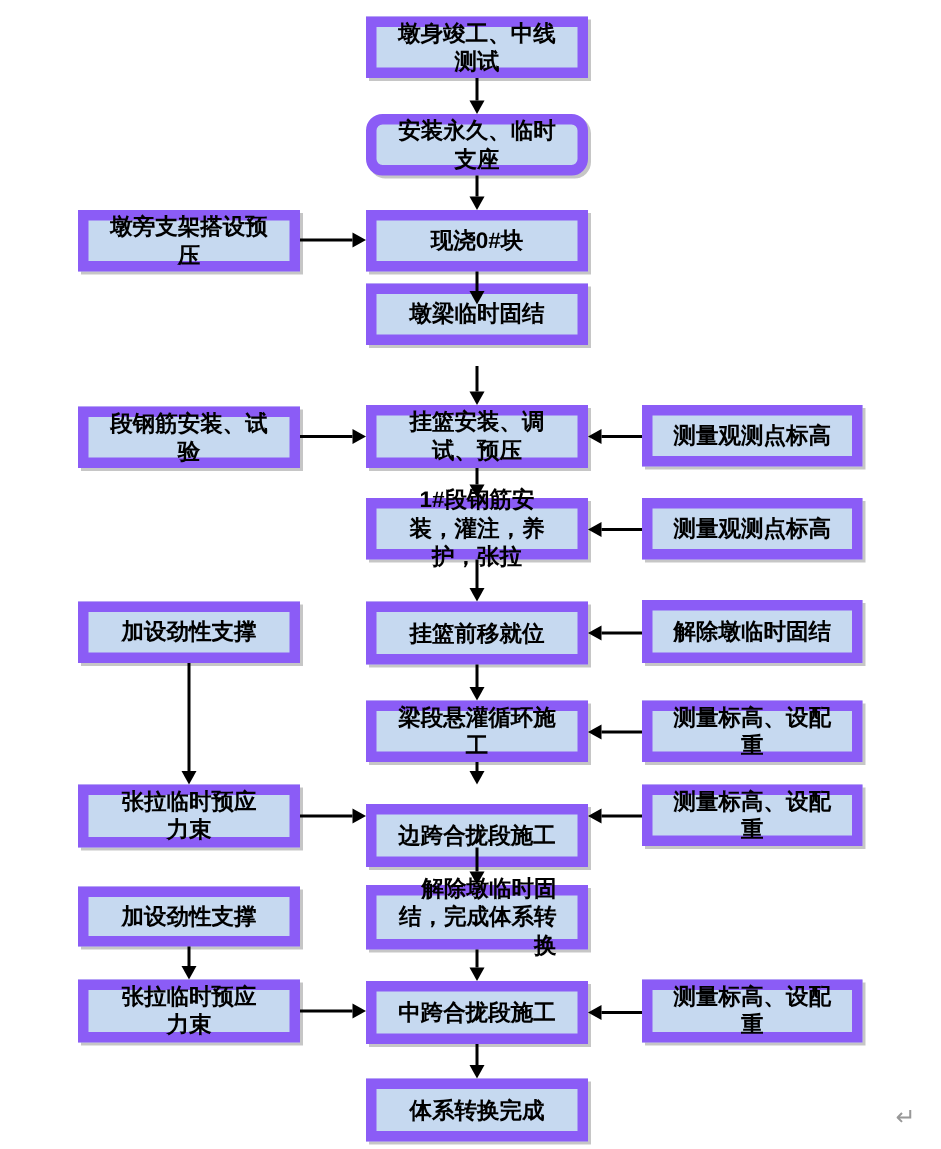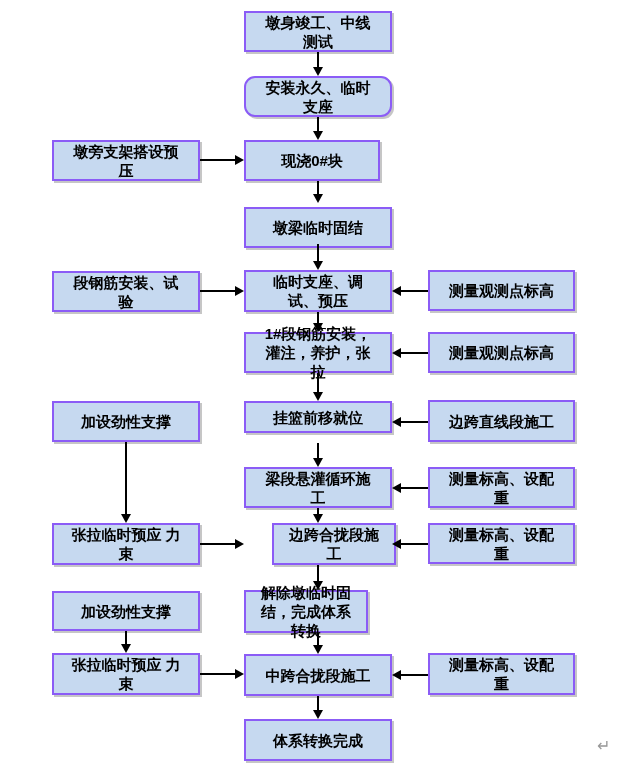--- a/index.html
+++ b/index.html
@@ -8,43 +8,43 @@
     width: 627px;
     height: 766px;
     background: #ffffff;
     font-family: "Liberation Sans", sans-serif;
     overflow: hidden;
   }
   .node {
     position: absolute;
     box-sizing: border-box;
     background: #c6d9f0;
-    border: 2px solid #8b5cf6;
+    border: 7px solid #8b5cf6;
     box-shadow: 2px 2px 0 rgba(128,128,128,0.45);
     color: #000000;
     font-size: 15px;
     font-weight: 700;
     line-height: 19px;
     display: flex;
     align-items: center;
     justify-content: center;
     text-align: center;
     padding: 1px 14px;
   }
   
   #c1  { left:244px; top:11px;  width:148px; height:41px; }
   #c2  { left:244px; top:76px;  width:148px; height:41px;border-radius:11px; }
-  #c3  { left:244px; top:140px; width:136px; height:41px; }
-  #c4  { left:244px; top:207px; width:148px; height:41px; }
+  #c3  { left:244px; top:140px; width:148px; height:41px; }
+  #c4  { left:244px; top:189px; width:148px; height:41px; }
   #c5  { left:244px; top:270px; width:148px; height:42px; }
   #c6  { left:244px; top:332px; width:148px; height:41px; }
-  #c7  { left:244px; top:401px; width:148px; height:32px; }
+  #c7  { left:244px; top:401px; width:148px; height:42px; }
   #c8  { left:244px; top:467px; width:148px; height:41px; }
-  #c9  { left:244px; top:523px; width:124px; height:42px;margin-left:28px; }
-  #c10 { left:244px; top:590px; width:124px; height:43px; }
+  #c9  { left:244px; top:536px; width:148px; height:42px; }
+  #c10 { left:244px; top:590px; width:148px; height:43px;text-align:right; }
   #c11 { left:244px; top:654px; width:148px; height:42px; }
   #c12 { left:244px; top:719px; width:148px; height:42px; }
   
   #l1  { left:52px;  top:140px; width:148px; height:41px; }
   #l2  { left:52px;  top:271px; width:148px; height:41px; }
   #l3  { left:52px;  top:401px; width:148px; height:41px; }
   #l4  { left:52px;  top:523px; width:148px; height:42px; }
   #l5  { left:52px;  top:591px; width:148px; height:40px; }
   #l6  { left:52px;  top:653px; width:148px; height:42px; }
   
@@ -112,39 +112,39 @@
 </style>
 </head>
 <body>
 
 <div class="canvas">
 
   <div class="node" id="c1">墩身竣工、中线测试</div>
   <div class="node" id="c2">安装永久、临时支座</div>
   <div class="node" id="c3">现浇0#块</div>
   <div class="node" id="c4">墩梁临时固结</div>
-  <div class="node" id="c5">临时支座、调试、预压</div>
+  <div class="node" id="c5">挂篮安装、调试、预压</div>
   <div class="node" id="c6">1#段钢筋安装，灌注，养护，张拉</div>
   <div class="node" id="c7">挂篮前移就位</div>
   <div class="node" id="c8">梁段悬灌循环施工</div>
   <div class="node" id="c9">边跨合拢段施工</div>
   <div class="node" id="c10">解除墩临时固结，完成体系转换</div>
   <div class="node" id="c11">中跨合拢段施工</div>
   <div class="node" id="l1">墩旁支架搭设预压</div>
 
   <div class="node" id="c12">体系转换完成</div>
   <div class="node" id="l2">段钢筋安装、试验</div>
   <div class="node" id="l3">加设劲性支撑</div>
   <div class="node" id="l4">张拉临时预应 力束</div>
   <div class="node" id="l5">加设劲性支撑</div>
   <div class="node" id="l6">张拉临时预应 力束</div>
 
   <div class="node" id="r1">测量观测点标高</div>
   <div class="node" id="r2">测量观测点标高</div>
-  <div class="node" id="r3">边跨直线段施工</div>
+  <div class="node" id="r3">解除墩临时固结</div>
   <div class="node" id="r4">测量标高、设配重</div>
   <div class="node" id="r5">测量标高、设配重</div>
   <div class="node" id="r6">测量标高、设配重</div>
 
   <div class="av" id="a1"></div>
   <div class="av" id="a2"></div>
   <div class="av" id="a3"></div>
   <div class="av" id="a4"></div>
   <div class="av" id="a5"></div>
   <div class="av" id="a6"></div>

